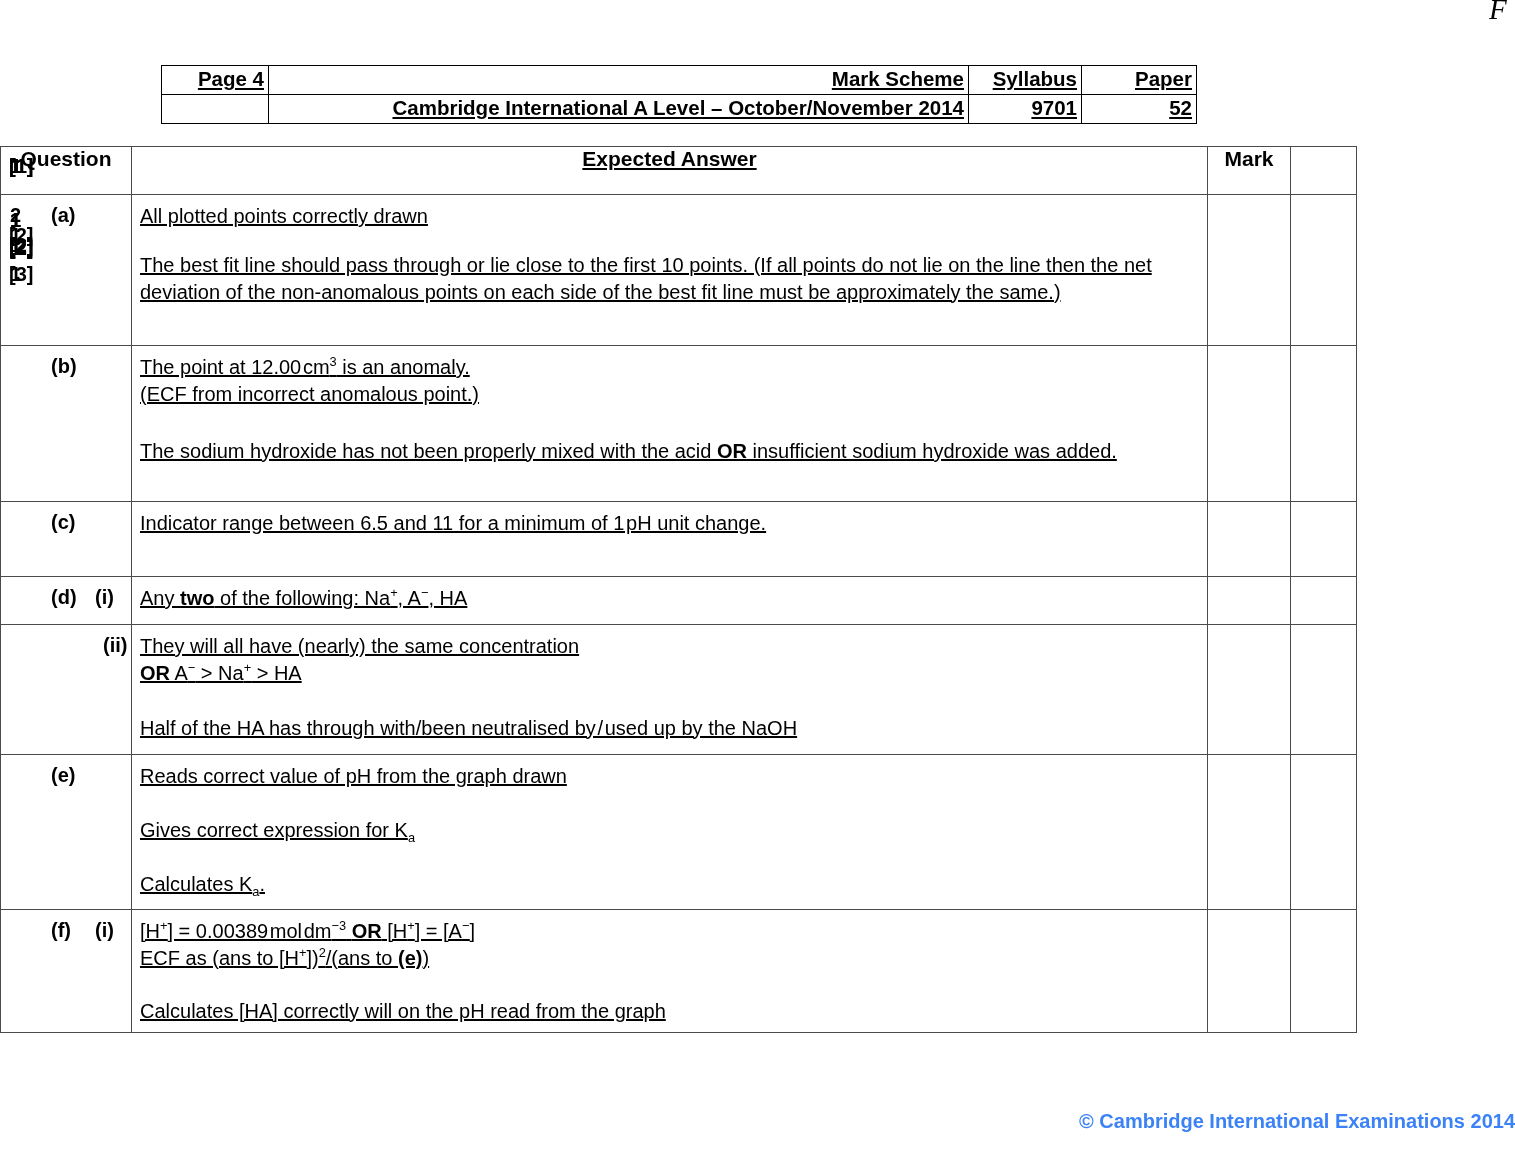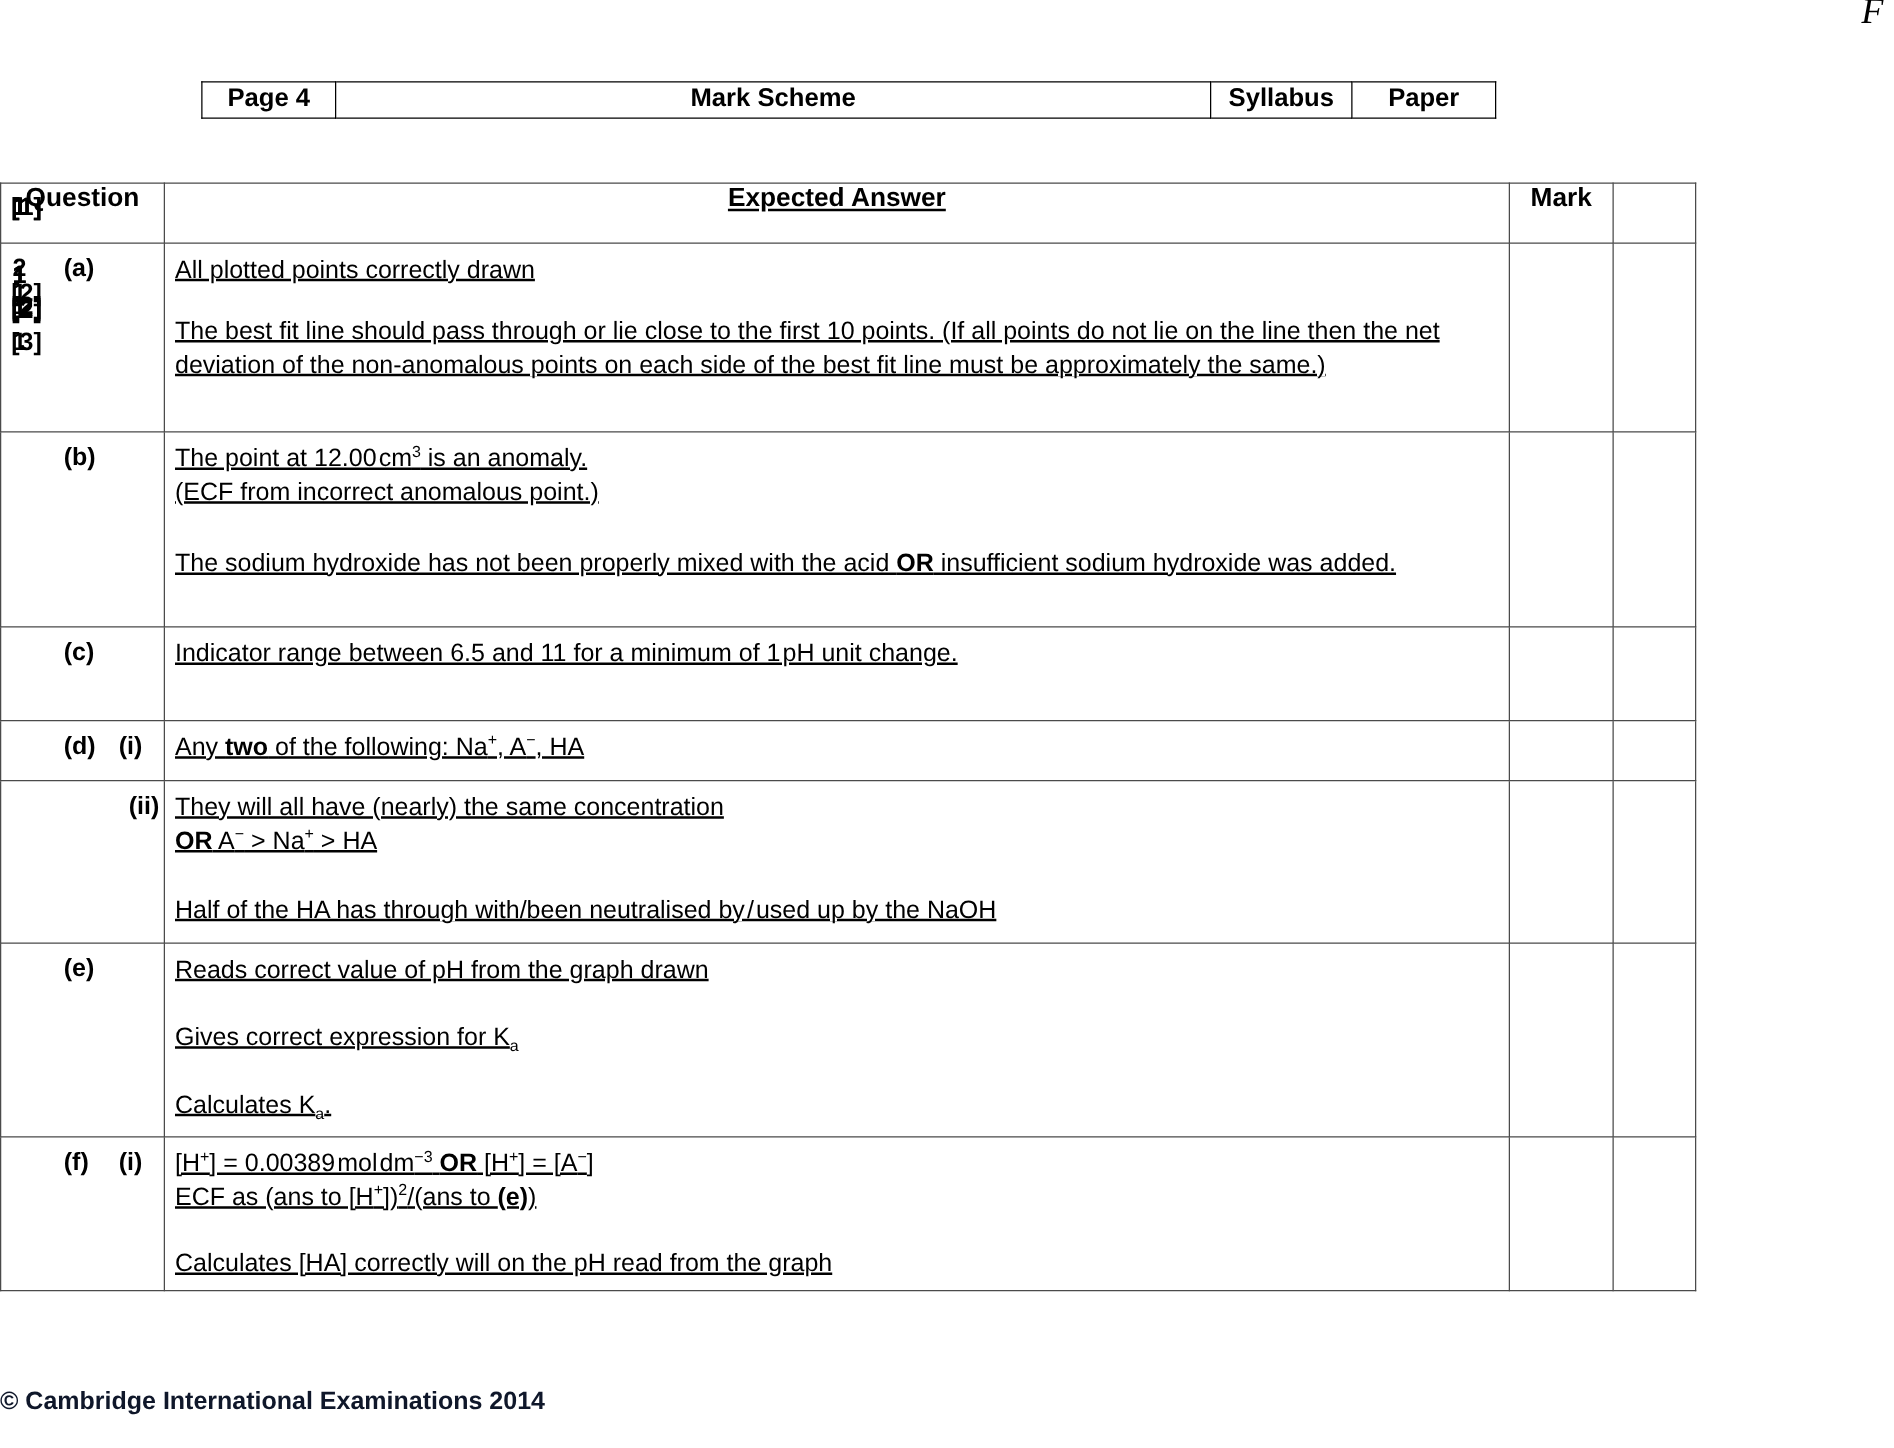--- a/index.html
+++ b/index.html
@@ -42,25 +42,26 @@
   }
   table.hdr {
     border-collapse: collapse;
     width: 100%;
     table-layout: fixed;
   }
   table.hdr td {
     border: 1.6px solid #000;
     font-weight: bold;
     font-size: 20.5px;
-    text-align: center;
+    text-align: right;
     padding: 2px 4px 4px 4px;
     height: 29px;
     line-height: 1.05;
     white-space: nowrap;
+    text-decoration: underline;
   }
   .c-page   { width: 107px; }
   .c-title  { width: 700px; }
   .c-syl    { width: 113px; }
   .c-pap    { width: 115px; }
 
   
   .main-wrap {
     position: absolute;
     left: 0px;
@@ -148,40 +149,46 @@
   .r-d2 { height: 130px; }
   .r-e  { height: 155px; }
   .r-f  { height: 112px; }
 
   
   .footer {
     position: absolute;
     left: 0;
     right: 0;
     top: 1110px;
-    text-align: left;
-    font-size: 20px;
-    font-weight: bold;
-    color: #0f172a;
+    text-align: right;
+    font-size: 20px;
+    font-weight: bold;
+    color: #3b82f6;
   }
 </style>
 </head>
 <body>
 
 <div class="corner-mark">F</div>
 
 <div class="header-wrap">
   <table class="hdr">
     <tbody>
         <tr>
       <td class="c-page">Page 4</td>
       <td class="c-title">Mark Scheme</td>
       <td class="c-syl">Syllabus</td>
       <td class="c-pap">Paper</td>
     </tr>
+    <tr>
+      <td class="c-page"></td>
+      <td class="c-title">Cambridge International A Level – October/November 2014</td>
+      <td class="c-syl">9701</td>
+      <td class="c-pap">52</td>
+    </tr>
   </tbody>
     </table>
 </div>
 
 <div class="main-wrap">
   <table class="main">
 
     <tbody>
         <tr class="hdr-row">
       <td class="col-q">Question</td>

